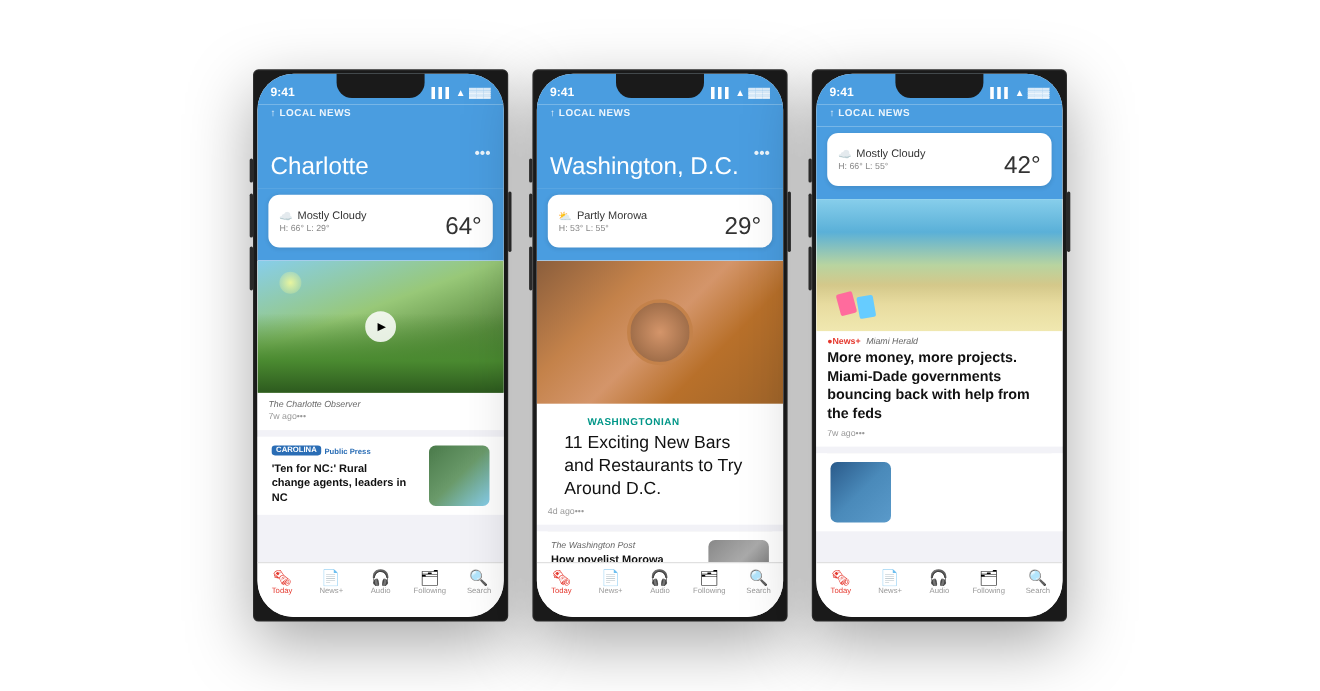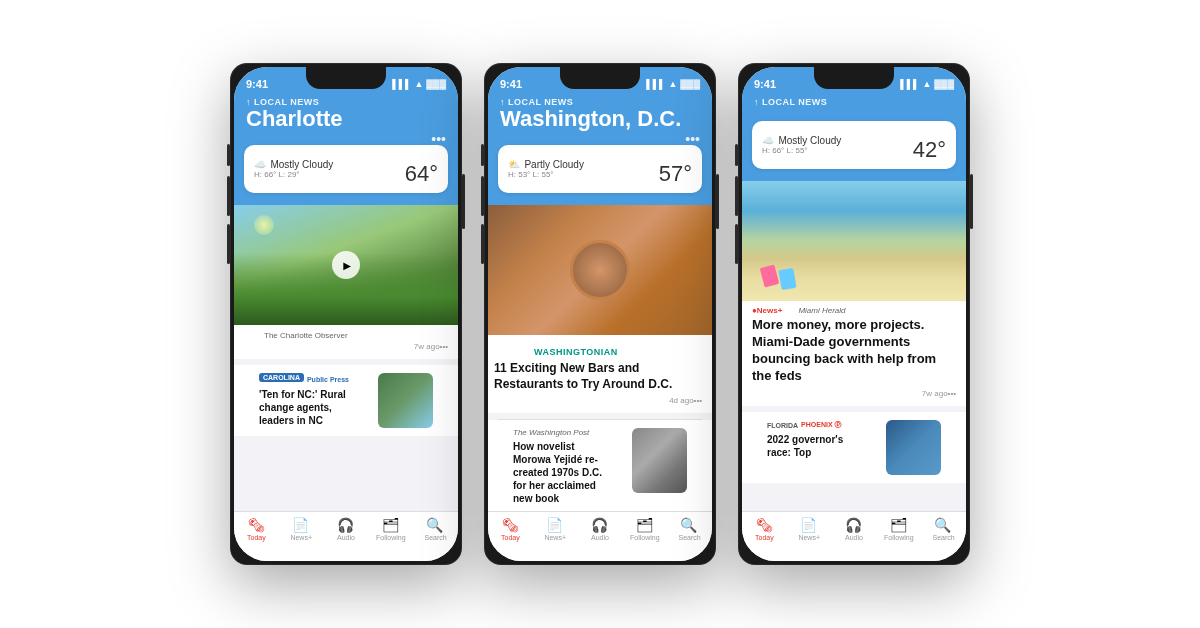--- a/index.html
+++ b/index.html
@@ -17,21 +17,21 @@
       display: flex;
       align-items: center;
       justify-content: center;
       gap: 24px;
       padding: 20px;
     }
     .phone {
       width: 230px;
       height: 500px;
       background: #1a1a1a;
-      border-radius: 16px;
+      border-radius: 4px;
       padding: 3px;
       box-shadow: 0 20px 60px rgba(0,0,0,0.35), 0 0 0 1px #333;
       position: relative;
     }
     .phone-inner {
       width: 100%;
       height: 100%;
       background: #fff;
       border-radius: 33px;
       overflow: hidden;
@@ -87,22 +87,23 @@
       font-weight: 600;
       text-transform: uppercase;
       letter-spacing: 0.5px;
       opacity: 0.9;
       display: flex;
       align-items: center;
       gap: 3px;
     }
     .city-name {
       font-size: 22px;
-      font-weight: 700;
+      font-weight: 400;
       line-height: 1.1;
+      margin-top: 32px;
     }
     .header-more {
       position: absolute;
       right: 12px;
       top: 36px;
       color: white;
       font-size: 14px;
       opacity: 0.9;
     }
 
@@ -149,49 +150,49 @@
       background: rgba(255,255,255,0.85);
       border-radius: 50%;
       display: flex;
       align-items: center;
       justify-content: center;
     }
     .article-source {
       font-size: 8px;
       color: #666;
       padding: 6px 10px 2px;
-      margin-left: 20px;
+      font-style: italic;
     }
     .article-title {
       font-size: 13px;
       font-weight: 700;
       color: #111;
       padding: 0 10px 4px;
       line-height: 1.3;
     }
     .article-title-large {
-      font-size: 12px;
-      font-weight: 700;
+      font-size: 16px;
+      font-weight: 400;
       color: #111;
-      padding: 0 6px 4px;
+      padding: 0 25px 4px;
       line-height: 1.3;
     }
     .article-meta {
       font-size: 8px;
       color: #999;
       padding: 0 10px 8px;
       display: flex;
-      justify-content: flex-end;
+      justify-content: flex-start;
     }
 
     
     .secondary-article {
       background: white;
       margin: 0 0 6px;
-      padding: 8px 25px;
+      padding: 8px 13px;
       display: flex;
       gap: 20px;
       align-items: flex-start;
     }
     .secondary-article-text { flex: 1; }
     .secondary-source-badge {
       font-size: 7px;
       font-weight: 700;
       color: white;
       padding: 1px 4px;
@@ -399,25 +400,25 @@
           <span>LOCAL NEWS</span>
         </div>
         <div class="city-name">Washington, D.C.</div>
         <span class="header-more">•••</span>
       </div>
       <div style="background:#4a9de0; padding-bottom:6px;">
         <div class="weather-card">
           <div class="weather-left">
             <div class="weather-condition">
               <span>⛅</span>
-              <span>Partly Cloudy</span>
+              <span>Partly Morowa</span>
             </div>
             <div class="weather-detail">H: 53°  L: 55°</div>
           </div>
-          <div class="weather-temp">57°</div>
+          <div class="weather-temp">29°</div>
         </div>
       </div>
       <div class="news-scroll">
         <div class="featured-article">
           <div class="article-image-bg img-washington relative" style="height:130px;">
 
             <div style="position:absolute; top:50%; left:50%; transform:translate(-50%,-50%); width:60px; height:60px; background:radial-gradient(circle, #d4956a, #8B5e3c); border-radius:50%; border:3px solid #c4824a;"></div>
           </div>
           <div style="padding: 6px 10px 2px;">
             <span style="color:#009688; font-size:9px; font-weight:800; letter-spacing:0.5px;margin-left:36px;">WASHINGTONIAN</span>
@@ -499,39 +500,32 @@
       </div>
       <div class="news-scroll">
         <div class="featured-article">
 
           <div class="article-image-bg relative" style="height:120px;">
             <div style="width:100%; height:100%; background: linear-gradient(180deg, #87ceeb 0%, #5ab0d8 25%, #b8d4a0 50%, #d4c88a 65%, #e8dca0 80%, #f0e8b0 100%);"></div>
 
             <div style="position:absolute; bottom:15px; left:20px; width:15px; height:20px; background:#ff6b9d; border-radius:2px; transform:rotate(-15deg);"></div>
             <div style="position:absolute; bottom:12px; left:38px; width:15px; height:20px; background:#66ccff; border-radius:2px; transform:rotate(-10deg);"></div>
           </div>
-          <div style="padding: 5px 10px 2px; display:flex; align-items:center; gap:16px;">
+          <div style="padding: 5px 10px 2px; display:flex; align-items:center; gap:5px;">
             <span style="color:#e5382e; font-size:8px; font-weight:700;">●News+</span>
             <span style="color:#666; font-size:8px; font-style:italic;">Miami Herald</span>
           </div>
           <div class="article-title">More money, more projects. Miami-Dade governments bouncing back with help from the feds</div>
           <div class="article-meta">
             <span>7w ago</span>
             <span>•••</span>
           </div>
         </div>
         <div class="divider"></div>
         <div class="secondary-article">
-          <div class="secondary-article-text">
-            <div style="display:flex; align-items:center; gap:3px; margin-bottom:3px; flex-wrap:wrap;">
-              <span style="font-size:7px; font-weight:700; color:#555;">FLORIDA</span>
-              <span style="font-size:7px; font-weight:700; color:#e5382e;">PHOENIX ⓟ</span>
-            </div>
-            <div class="secondary-title">2022 governor's race: Top</div>
-          </div>
           <div class="secondary-image" style="width:55px; height:55px; border-radius:6px; flex-shrink:0; background: linear-gradient(135deg, #2a5a8a, #4a8aba, #5a9aca);"></div>
         </div>
       </div>
       <div class="tab-bar">
         <div class="tab-item">
           <span class="tab-icon active" style="color:#e5382e;">🗞</span>
           <span class="tab-label active">Today</span>
         </div>
         <div class="tab-item">
           <span class="tab-icon">📄</span>

